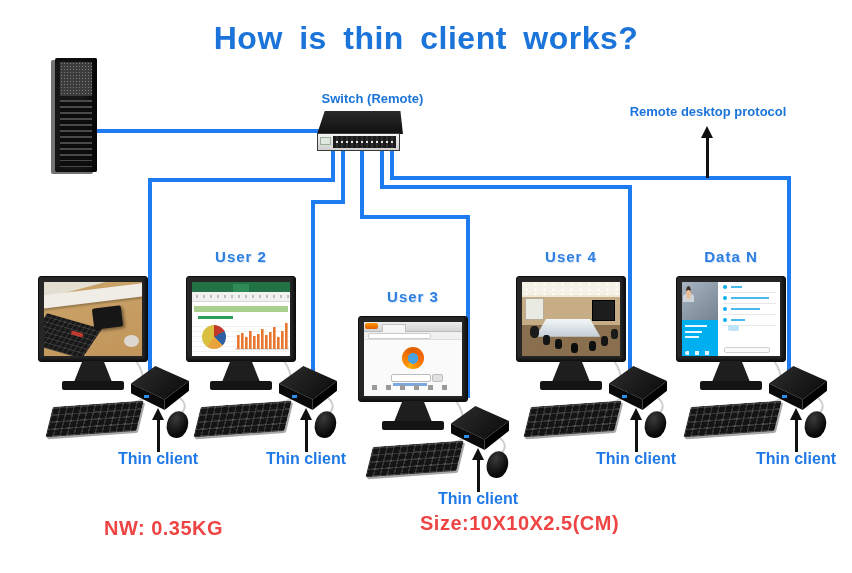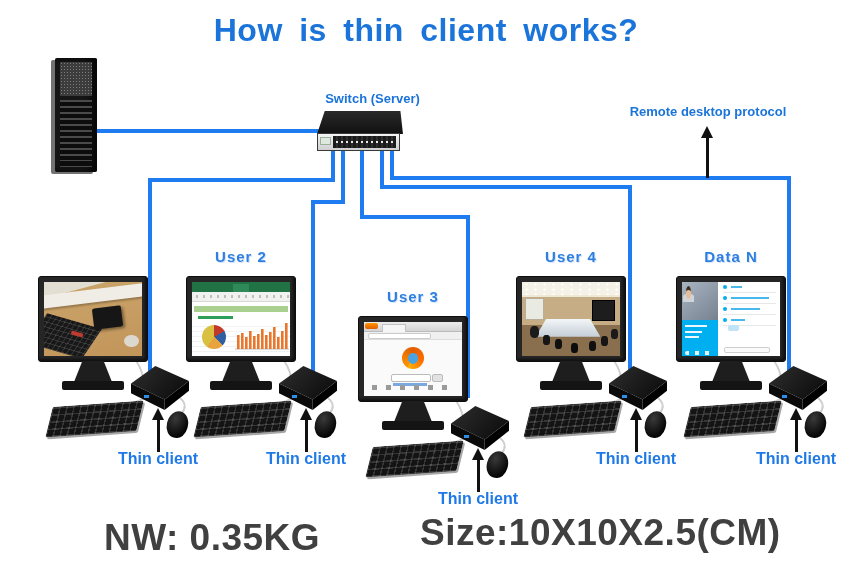--- a/index.html
+++ b/index.html
@@ -1,33 +1,33 @@
 <!DOCTYPE html>
 <html><head>
 <meta charset="utf-8">
 <style>
   html,body{margin:0;padding:0;background:#fff;font-family:"Liberation Sans",sans-serif;}
   #canvas{position:relative;width:852px;height:573px;background:#fff;overflow:hidden;margin:0 auto;}
   .abs{position:absolute;}
 
   
-  .title{left:0;top:12px;width:852px;text-align:center;font-size:32px;font-weight:700;
+  .title{left:0;top:20px;width:852px;text-align:center;font-size:32px;font-weight:700;
          color:#1a74d9;word-spacing:7px;letter-spacing:.5px;}
 
   
   .blue-label{color:#1a74d9;font-weight:700;text-align:center;}
   .server-label{left:4px;top:178px;width:146px;font-size:13px;}
   .switch-label{left:300px;top:91px;width:145px;font-size:13px;}
   .protocol-label{left:616px;top:104px;width:184px;font-size:13px;}
   .user-label{top:0;left:2px;width:146px;font-size:15px;color:#2e7fe0;font-weight:700;
               text-align:center;text-shadow:1px 1px 0 rgba(210,225,250,.9);letter-spacing:1px;}
   .tc-label{left:80px;top:202px;width:120px;text-align:center;font-size:16px;font-weight:700;color:#1f79e6;}
 
   
-  .spec{top:512px;font-size:37px;font-weight:700;color:#404040;letter-spacing:.5px;}
+  .spec{top:512px;font-size:20px;font-weight:700;color:#ef4444;letter-spacing:.5px;}
   .spec-nw{left:104px;top:517px;}
   .spec-size{left:420px;}
 
   
   .server{left:55px;top:58px;width:42px;height:114px;background:#161616;border-radius:2px;
           box-shadow:-4px 2px 0 rgba(0,0,0,.55), inset -6px 0 8px rgba(0,0,0,.8);}
   .server .grille{position:absolute;left:5px;top:4px;right:5px;height:34px;background:#3c3c3c;
           background-image:radial-gradient(#7d7d7d 22%,transparent 25%);background-size:3px 3px;}
   .server .bays{position:absolute;left:5px;top:42px;right:5px;bottom:5px;
           background:repeating-linear-gradient(180deg,#4a4a4a 0 1.5px,#0c0c0c 1.5px 6px);}
@@ -173,21 +173,21 @@
     <path class="wire" d="M362 150 V217 H468 V398"></path>
     <path class="wire" d="M382 150 V187 H630 V394"></path>
     <path class="wire" d="M392 150 V178 H789 V386"></path>
   </svg>
 
   <div class="abs server">
     <div class="grille"></div>
     <div class="bays"></div>
   </div>
 
-  <div class="abs blue-label switch-label">Switch (Server)</div>
+  <div class="abs blue-label switch-label">Switch (Remote)</div>
   <div class="abs switch">
     <div class="sw-top"></div>
     <div class="sw-front">
       <div class="sw-id"></div>
       <div class="sw-ports"></div>
     </div>
   </div>
 
   <div class="abs blue-label protocol-label">Remote desktop protocol</div>
   <div class="abs up-arrow protocol-arrow">

